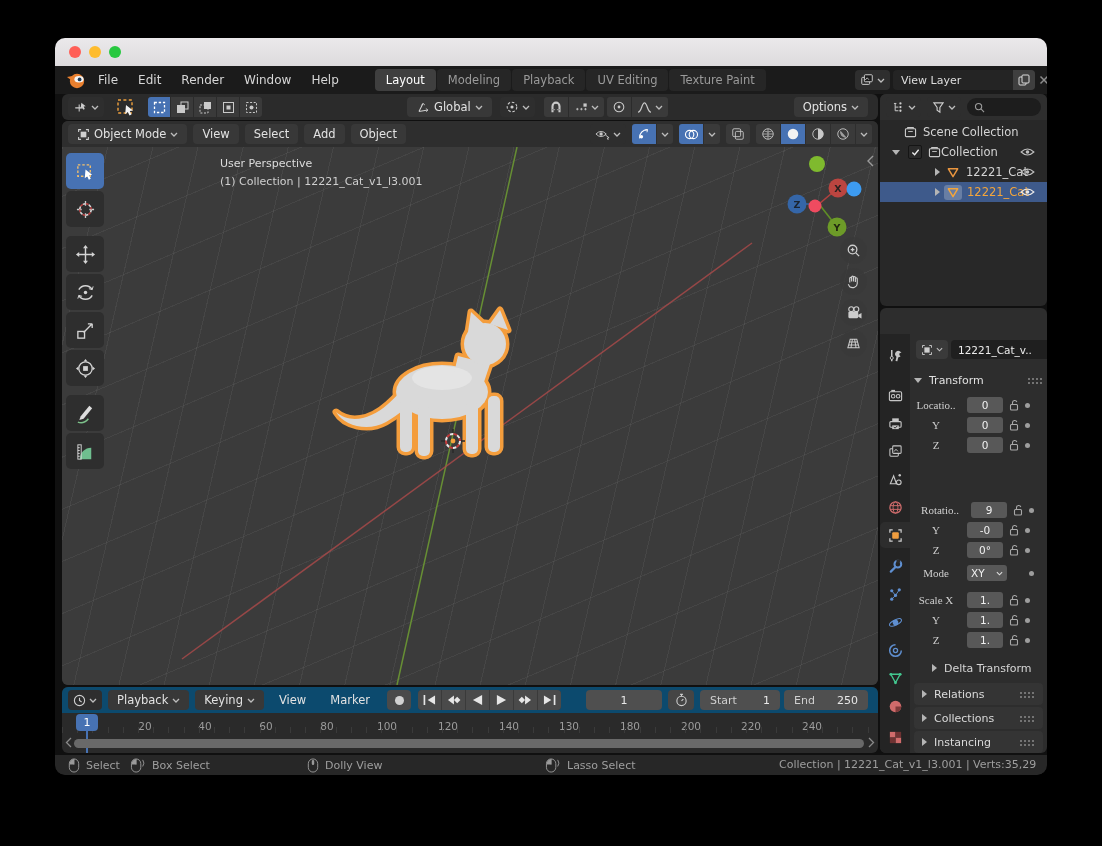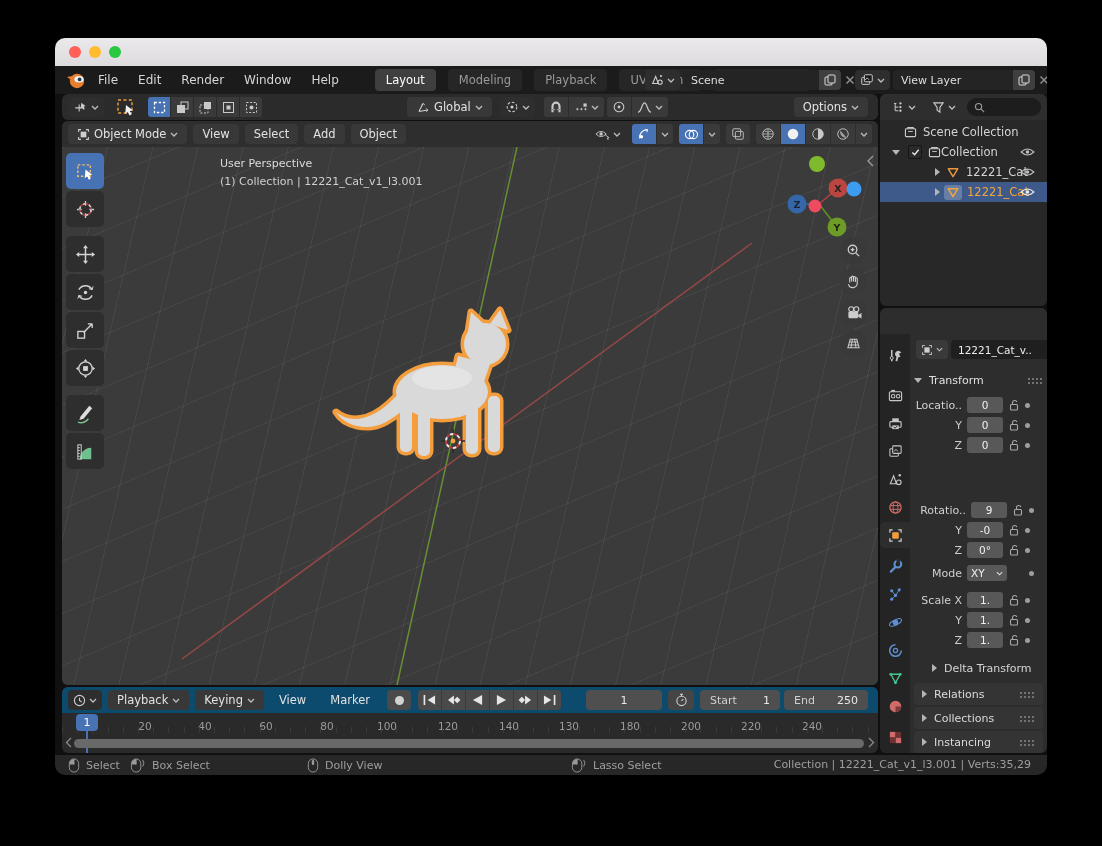--- a/index.html
+++ b/index.html
@@ -9,21 +9,21 @@
   .window{position:absolute;left:55px;top:38px;width:992px;height:737px;background:#101010;
           border-radius:10px;overflow:hidden;box-shadow:0 18px 50px rgba(0,0,0,.7);}
   
   .titlebar{position:absolute;left:0;top:0;width:100%;height:28px;background:linear-gradient(#ebe9eb,#dddbdd);}
   .tl{position:absolute;left:14px;top:8px;display:flex;gap:8px;}
   .tl span{width:12px;height:12px;border-radius:50%;display:block;}
   .title{position:absolute;left:0;right:0;top:6px;text-align:center;font-size:13px;font-weight:bold;color:#3a3a3a;}
   
   .topbar{position:absolute;left:0;top:28px;width:100%;height:28px;background:#1b1b1b;display:flex;align-items:center;}
   .menu{font-size:12px;color:#d6d6d6;padding:0 10px;cursor:default;}
-  .wtabs{display:flex;gap:12px;margin-left:26px;}
+  .wtabs{display:flex;gap:1px;margin-left:26px;}
   .wtab{font-size:11.5px;color:#9a9a9a;background:#262626;padding:4px 11px;border-radius:4px;}
   .wtab.active{background:#3f3f3f;color:#fff;}
   .pill{display:flex;align-items:center;background:#242424;border-radius:4px;height:20px;overflow:hidden;}
   .pill .txt{font-size:11px;color:#dedede;padding:0 8px;flex:1;white-space:nowrap;}
   .icobtn{display:flex;align-items:center;gap:3px;background:#2e2e2e;border-radius:4px;height:20px;padding:0 5px;}
   
   .hbtn{display:flex;align-items:center;gap:4px;background:#383838;border-radius:4px;height:20px;padding:0 9px;
         font-size:11.5px;color:#e2e2e2;white-space:nowrap;}
   .flat{background:transparent;}
   .region{position:absolute;background:#2b2b2b;border-radius:6px;overflow:hidden;}
@@ -43,21 +43,21 @@
   .tool.active{background:#4772b3;}
   .tgap{height:5px;}
   .navbtn{position:absolute;width:27px;height:27px;border-radius:50%;background:rgba(58,58,58,.85);
           display:flex;align-items:center;justify-content:center;}
   
   .orow{position:absolute;left:0;right:0;height:20px;display:flex;align-items:center;font-size:11.5px;color:#d4d4d4;}
   .orow.sel{background:#3e5a8b;color:#f3a53c;}
   
   .ptab{position:absolute;left:0;width:30px;height:26px;display:flex;align-items:center;justify-content:center;}
   .prow{position:absolute;height:18px;display:flex;align-items:center;}
-  .plabel{width:52px;text-align:right;font-size:11px;color:#cfcfcf;padding-right:5px;white-space:nowrap;overflow:hidden;}
+  .plabel{width:52px;text-align:center;font-size:11px;color:#cfcfcf;padding-right:5px;white-space:nowrap;overflow:hidden;font-family:Liberation Serif, serif;}
   .pval{width:36px;height:16px;background:#585858;border-radius:3px;color:#f0f0f0;font-size:10.5px;
         display:flex;align-items:center;justify-content:center;}
   .lockw{width:22px;display:flex;justify-content:center;}
   .panel{position:absolute;left:4px;right:4px;height:22px;background:#343434;border-radius:4px;
          display:flex;align-items:center;gap:7px;padding:0 8px;box-sizing:border-box;font-size:11px;color:#dadada;}
   
   .ticklbl{position:absolute;top:7px;transform:translateX(-50%);font-size:10.5px;color:#9b9b9b;}
   .transport{display:flex;gap:1px;background:#3a3a3a;border-radius:4px;overflow:hidden;}
   .tpb{width:23px;height:20px;background:#4a4a4a;display:flex;align-items:center;justify-content:center;}
   .field{background:#4f4f4f;border-radius:4px;height:20px;display:flex;align-items:center;font-size:11px;color:#e8e8e8;}
@@ -92,44 +92,20 @@
     <span class="menu">Window</span>
     <span class="menu">Help</span>
     <div class="wtabs">
       <span class="wtab active">Layout</span>
       <span class="wtab">Modeling</span>
       <span class="wtab">Playback</span>
       <span class="wtab">UV Editing</span>
       <span class="wtab">Texture Paint</span>
     </div>
 
-    <div class="abs" style="left:590px;top:4px;display:flex;gap:3px;align-items:center">
-      <div class="icobtn">
-        <svg width="14" height="14" viewBox="0 0 16 16">
-          <path d="M3,12 L6.5,4 L9.5,12 Z" fill="none" stroke="#cfcfcf" stroke-width="1.2"></path>
-          <circle cx="11.5" cy="10.5" r="2.4" fill="none" stroke="#cfcfcf" stroke-width="1.2"></circle>
-          <circle cx="12.5" cy="3.5" r="1.2" fill="#cfcfcf"></circle>
-        </svg>
-        <svg width="8" height="5" viewBox="0 0 8 5">
-              <path d="M1,1 L4,4 L7,1" stroke="#bdbdbd" fill="none" stroke-width="1.3"></path>
-            </svg>
-      </div>
-      <div class="pill" style="width:158px">
-        <span class="txt">Scene</span>
-        <span style="background:#3f3f3f;height:20px;width:22px;display:flex;align-items:center;justify-content:center">
-          <svg width="12" height="12" viewBox="0 0 12 12">
-            <rect x="1" y="3" width="7" height="8" rx="1" fill="none" stroke="#dcdcdc"></rect>
-            <rect x="4" y="1" width="7" height="8" rx="1" fill="#3f3f3f" stroke="#dcdcdc"></rect>
-          </svg>
-        </span>
-      </div>
-      <svg width="12" height="12" viewBox="0 0 12 12">
-        <path d="M2.5,2.5 L9.5,9.5 M9.5,2.5 L2.5,9.5" stroke="#8d8d8d" stroke-width="1.5"></path>
-          </svg>
-    </div>
 
     <div class="abs" style="left:800px;top:4px;display:flex;gap:3px;align-items:center">
       <div class="icobtn">
         <svg width="14" height="14" viewBox="0 0 16 16">
           <rect x="2" y="5" width="9" height="8" rx="1" fill="none" stroke="#cfcfcf" stroke-width="1.1"></rect>
           <rect x="5" y="2" width="9" height="8" rx="1" fill="#1b1b1b" stroke="#cfcfcf" stroke-width="1.1"></rect>
           <path d="M6,8 l2.2,-2.5 2,2.2" stroke="#cfcfcf" fill="none"></path>
         </svg>
         <svg width="8" height="5" viewBox="0 0 8 5">
               <path d="M1,1 L4,4 L7,1" stroke="#bdbdbd" fill="none" stroke-width="1.3"></path>
@@ -964,28 +940,28 @@
           </svg>
       <span>Box Select</span>
     </div>
     <div class="hint" style="left:252px">
       <svg width="12" height="15" viewBox="0 0 12 16">
             <rect x="1" y="1" width="10" height="14" rx="5" fill="none" stroke="#9a9a9a"></rect>
             <rect x="4.7" y="2" width="2.6" height="5.5" rx="1.3" fill="#9a9a9a"></rect>
           </svg>
       <span>Dolly View</span>
     </div>
-    <div class="hint" style="left:516px">
+    <div class="hint" style="left:490px">
       <svg width="16" height="15" viewBox="0 0 16 16">
             <rect x="1" y="1" width="10" height="14" rx="5" fill="none" stroke="#9a9a9a"></rect>
             <path d="M6,1 v6" stroke="#9a9a9a"></path>
             <path d="M6,1.2 A4.8,4.8 0 0 0 1.2,6 L1.2,7 H6 Z" fill="#9a9a9a"></path>
             <path d="M13,2 q2.6,3.5 0,7" stroke="#9a9a9a" fill="none"></path>
           </svg>
       <span>Lasso Select</span>
     </div>
-    <div class="hint" style="right:16px;width:268px;overflow:hidden;white-space:nowrap;justify-content:flex-end">
+    <div class="hint" style="right:0;width:268px;overflow:hidden;white-space:nowrap;justify-content:flex-start">
       <span>Collection | 12221_Cat_v1_l3.001 | Verts:35,29</span>
     </div>
   </div>
 
 </div>
 </div>
 
 </body></html>

